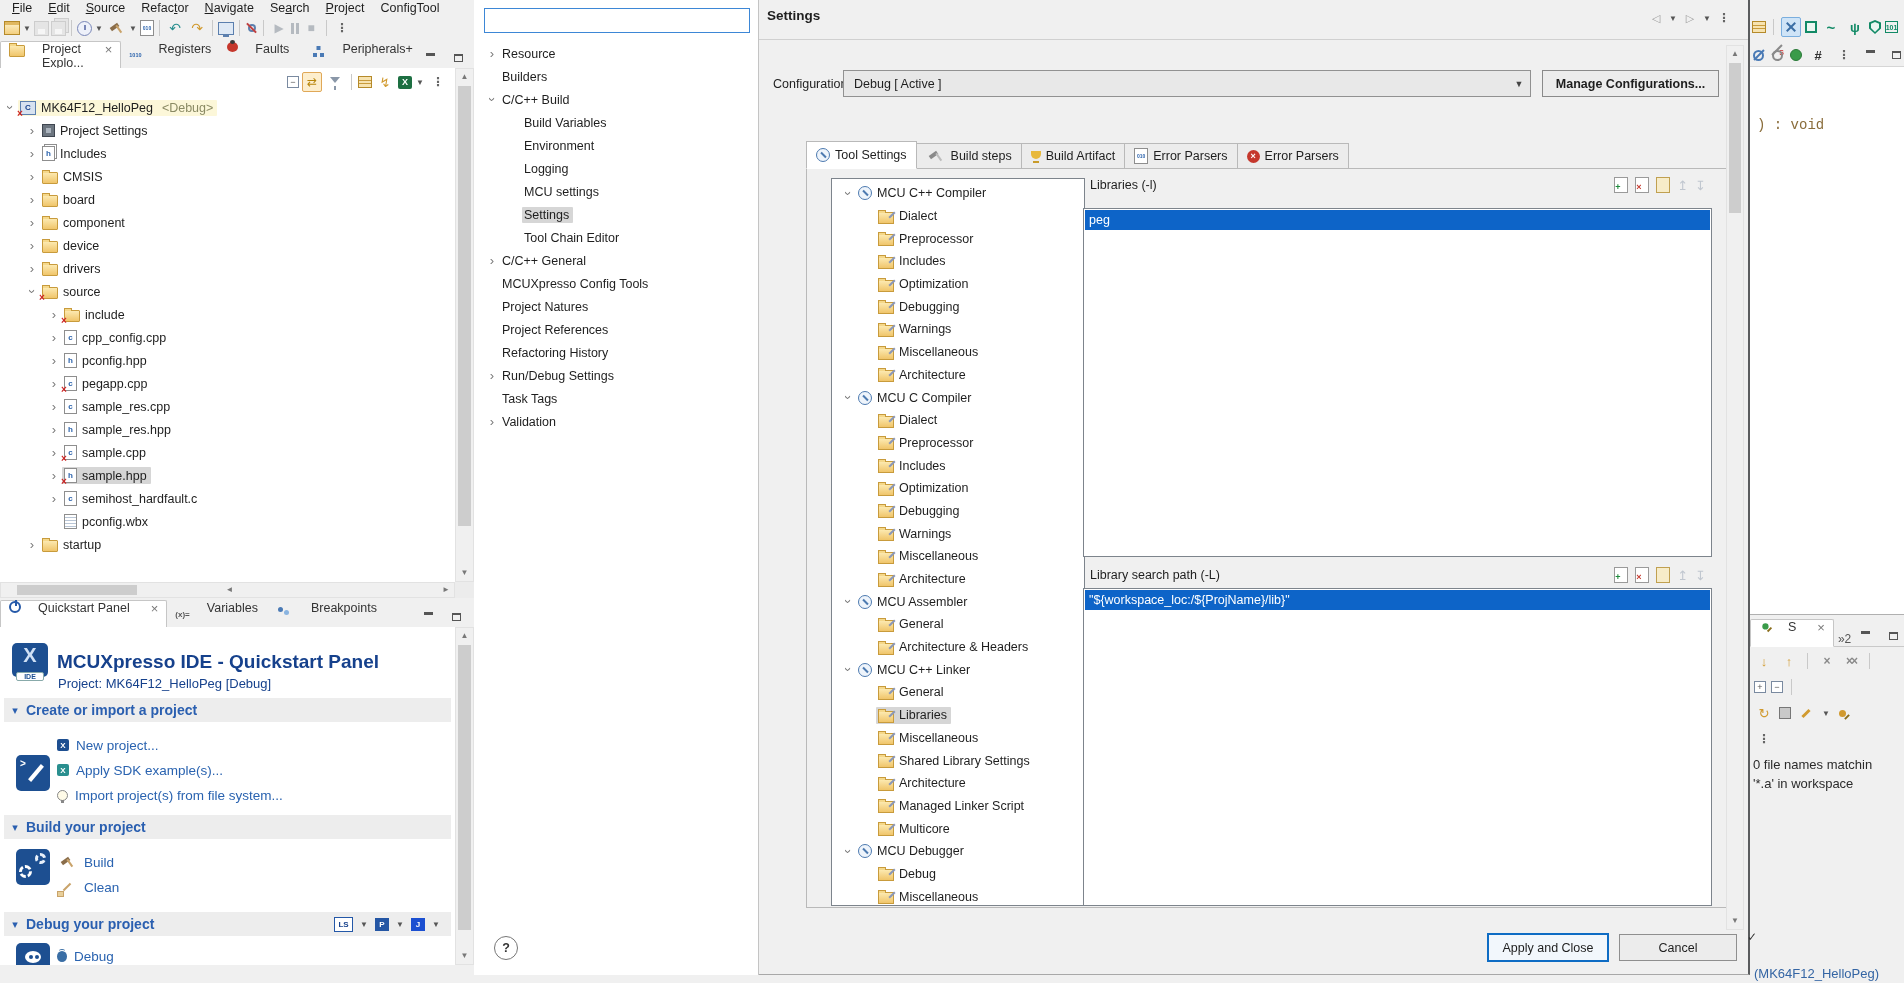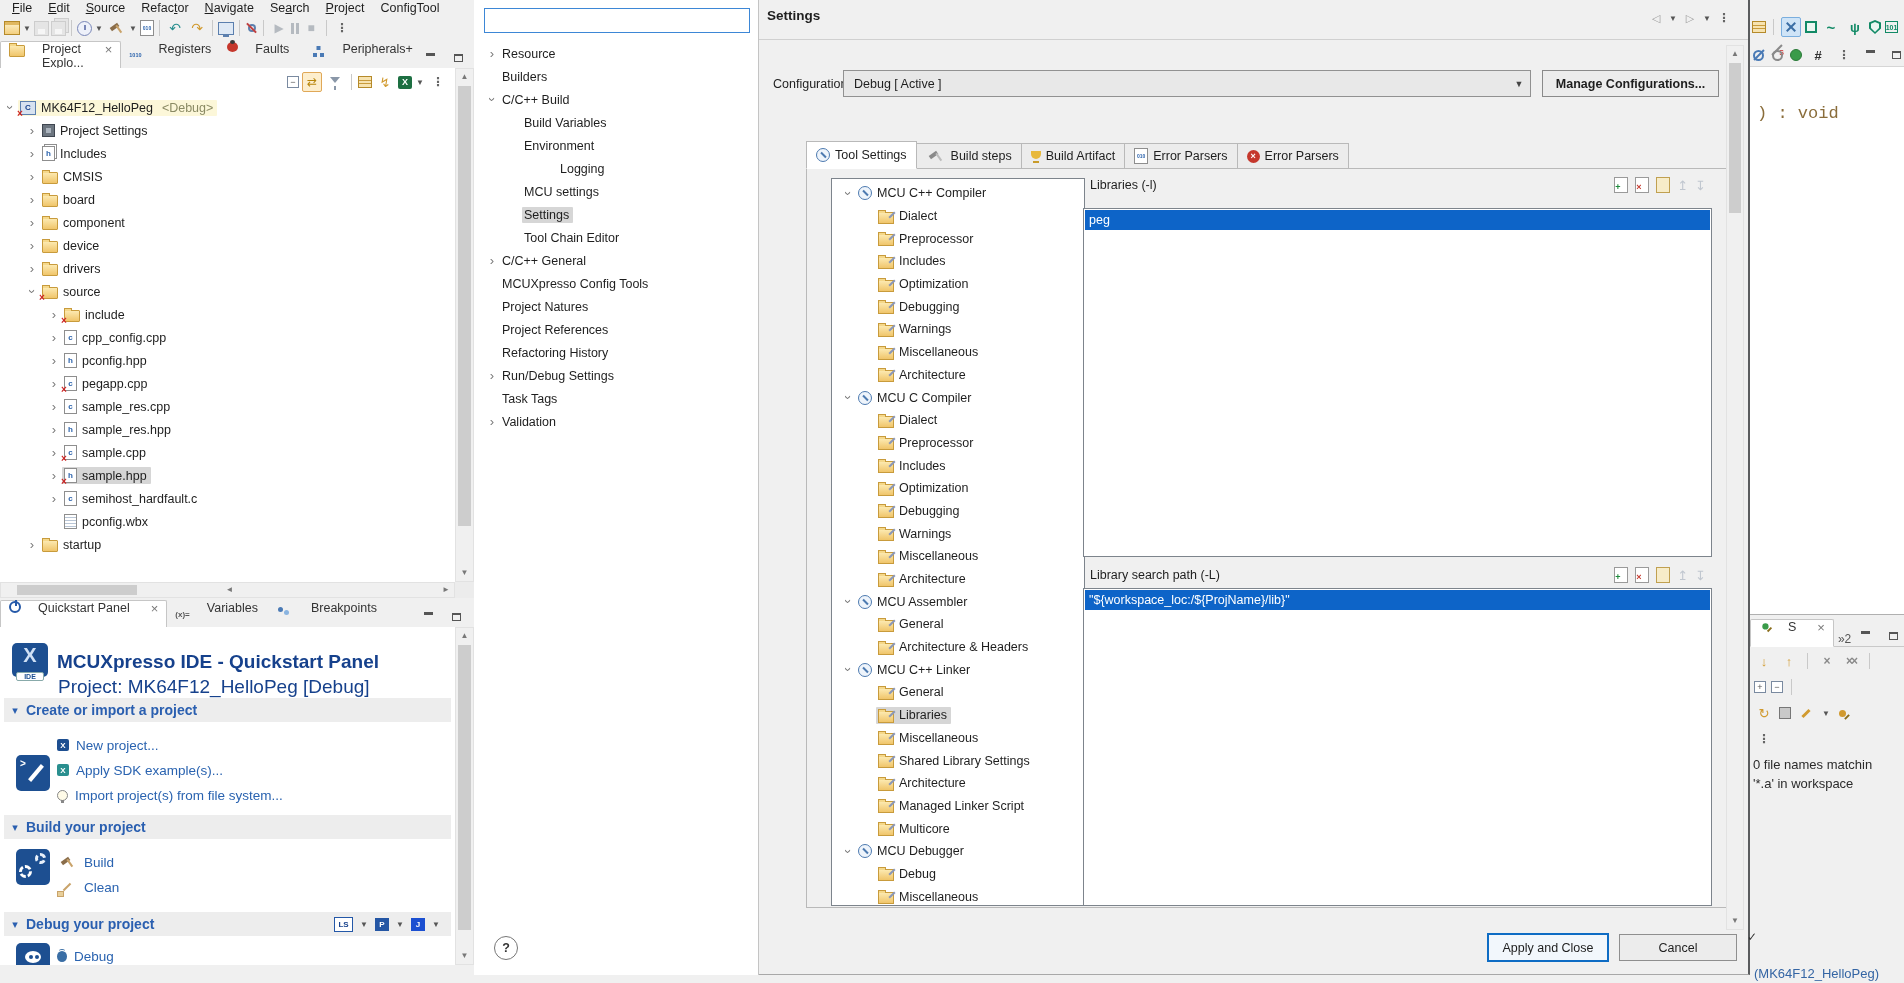--- a/index.html
+++ b/index.html
@@ -49,21 +49,21 @@
   #qs-vscroll{left:455px;top:627px;width:19px;height:338px;}
   #dlg-vscroll{left:1726px;top:45px;width:18px;height:885px;}
   
   #qs-white{left:0;top:627px;width:455px;height:338px;background:#fff;overflow:hidden;}
   #qs-logo{left:12px;top:16px;width:36px;height:34px;background:#1d4f91;border-radius:5px;color:#fff;}
   #qs-logo::before{content:'X';position:absolute;top:1px;left:0;width:100%;text-align:center;
                    font-size:20px;font-weight:bold;color:#cfe0f5;}
   #qs-logo::after{content:'IDE';position:absolute;bottom:-4px;left:4px;right:4px;background:#fff;
                   border:1px solid #8aa;border-radius:2px;font-size:7px;text-align:center;color:#1d4f91;font-weight:bold;}
   #qs-title{left:57px;top:24px;font-size:19px;font-weight:bold;color:#16418c;}
-  #qs-sub{left:58px;top:49px;font-size:19px;color:#16418c;}
+  #qs-sub{left:58px;top:49px;font-size:13px;color:#16418c;}
   .qs-bar{left:4px;width:447px;height:24px;background:#ededed;display:flex;align-items:center;
           font-weight:bold;color:#2a5fb0;font-size:14px;}
   .qs-bar .tri{width:22px;text-align:center;font-size:11px;}
   .qs-big{left:16px;width:34px;height:36px;border-radius:5px;background:#1d4f91;}
   .qs-link{left:57px;height:22px;display:flex;align-items:center;gap:7px;color:#2a63b0;font-size:13.5px;}
   .qs-bar-icons{margin-left:auto;display:flex;align-items:center;gap:6px;padding-right:10px;}
   
   #dlg{left:474px;top:0;width:1276px;height:975px;background:#f0f0f0;box-sizing:border-box;
        border-left:1px solid #a8a8a8;border-right:2px solid #5a5c5e;border-bottom:1px solid #a8a8a8;}
   #dlg-nav{left:474px;top:0;width:285px;height:975px;background:#fff;border-right:1px solid #c4c4c4;box-sizing:border-box;}
@@ -95,22 +95,22 @@
   #lib-box{left:1083px;top:208px;width:629px;height:349px;background:#fff;border:1px solid #7d848c;box-sizing:border-box;}
   #sp-box{left:1083px;top:588px;width:629px;height:318px;background:#fff;border:1px solid #7d848c;box-sizing:border-box;}
   #dlg-help{left:494px;top:936px;width:22px;height:22px;border:1px solid #767676;border-radius:50%;
             display:flex;align-items:center;justify-content:center;font-weight:bold;color:#333;}
   #btn-apply{left:1487px;top:933px;width:122px;height:29px;border:2px solid #0e6cc4;background:#f2f7fc;
              box-sizing:border-box;display:flex;align-items:center;justify-content:center;}
   #btn-cancel{left:1619px;top:934px;width:118px;height:27px;border:1px solid #8f8f8f;background:#ececec;
               box-sizing:border-box;display:flex;align-items:center;justify-content:center;}
   
   #rz-editor{left:1750px;top:66px;width:154px;height:548px;background:#fff;border-top:1px solid #d6d6d6;}
-  #rz-code{left:1757px;top:104px;font-family:"Liberation Mono","DejaVu Sans Mono",monospace;
-           font-size:17px;color:#8a6d3b;}
+  #rz-code{left:1757px;top:117px;font-family:"Liberation Mono","DejaVu Sans Mono",monospace;
+           font-size:14px;color:#8a6d3b;}
   #rz-search{left:1750px;top:614px;width:154px;height:351px;background:#f0f0f0;border-top:1px solid #b0b0b0;box-sizing:border-box;}
   #rz-stabs{left:1750px;top:616px;width:154px;height:30px;}
   .srow{display:flex;align-items:center;gap:5px;height:26px;padding-left:4px;}
   #rz-msg1{left:1753px;top:757px;font-size:13px;color:#2b2b2b;white-space:nowrap;}
   #rz-msg2{left:1753px;top:776px;font-size:13px;color:#2b2b2b;white-space:nowrap;}
   #rz-check{left:1747px;top:930px;font-size:12px;color:#333;}
   #rz-status{left:1754px;top:966px;font-size:13px;color:#3465a4;white-space:nowrap;}
   .moretabs{color:#555;font-size:12px;padding:0 4px;}
   
   .i-folder{width:14px;height:10px;background:linear-gradient(#fce9b0,#f0c56a);border:1px solid #c89b3c;border-radius:1px;margin-top:3px;}
@@ -571,21 +571,21 @@
       <span class="twrap">
         <span class="lbl">Build Variables</span>
       </span>
     </div>
     <div class="trow" style="height: 23px; padding-left: 32px;">
       <span class="exp"></span>
       <span class="twrap">
         <span class="lbl">Environment</span>
       </span>
     </div>
-    <div class="trow" style="height: 23px; padding-left: 32px; margin-left: 36px;">
+    <div class="trow" style="height: 23px; padding-left: 32px;">
       <span class="exp"></span>
       <span class="twrap">
         <span class="lbl">Logging</span>
       </span>
     </div>
     <div class="trow" style="height: 23px; padding-left: 32px;">
       <span class="exp"></span>
       <span class="twrap">
         <span class="lbl">MCU settings</span>
       </span>

